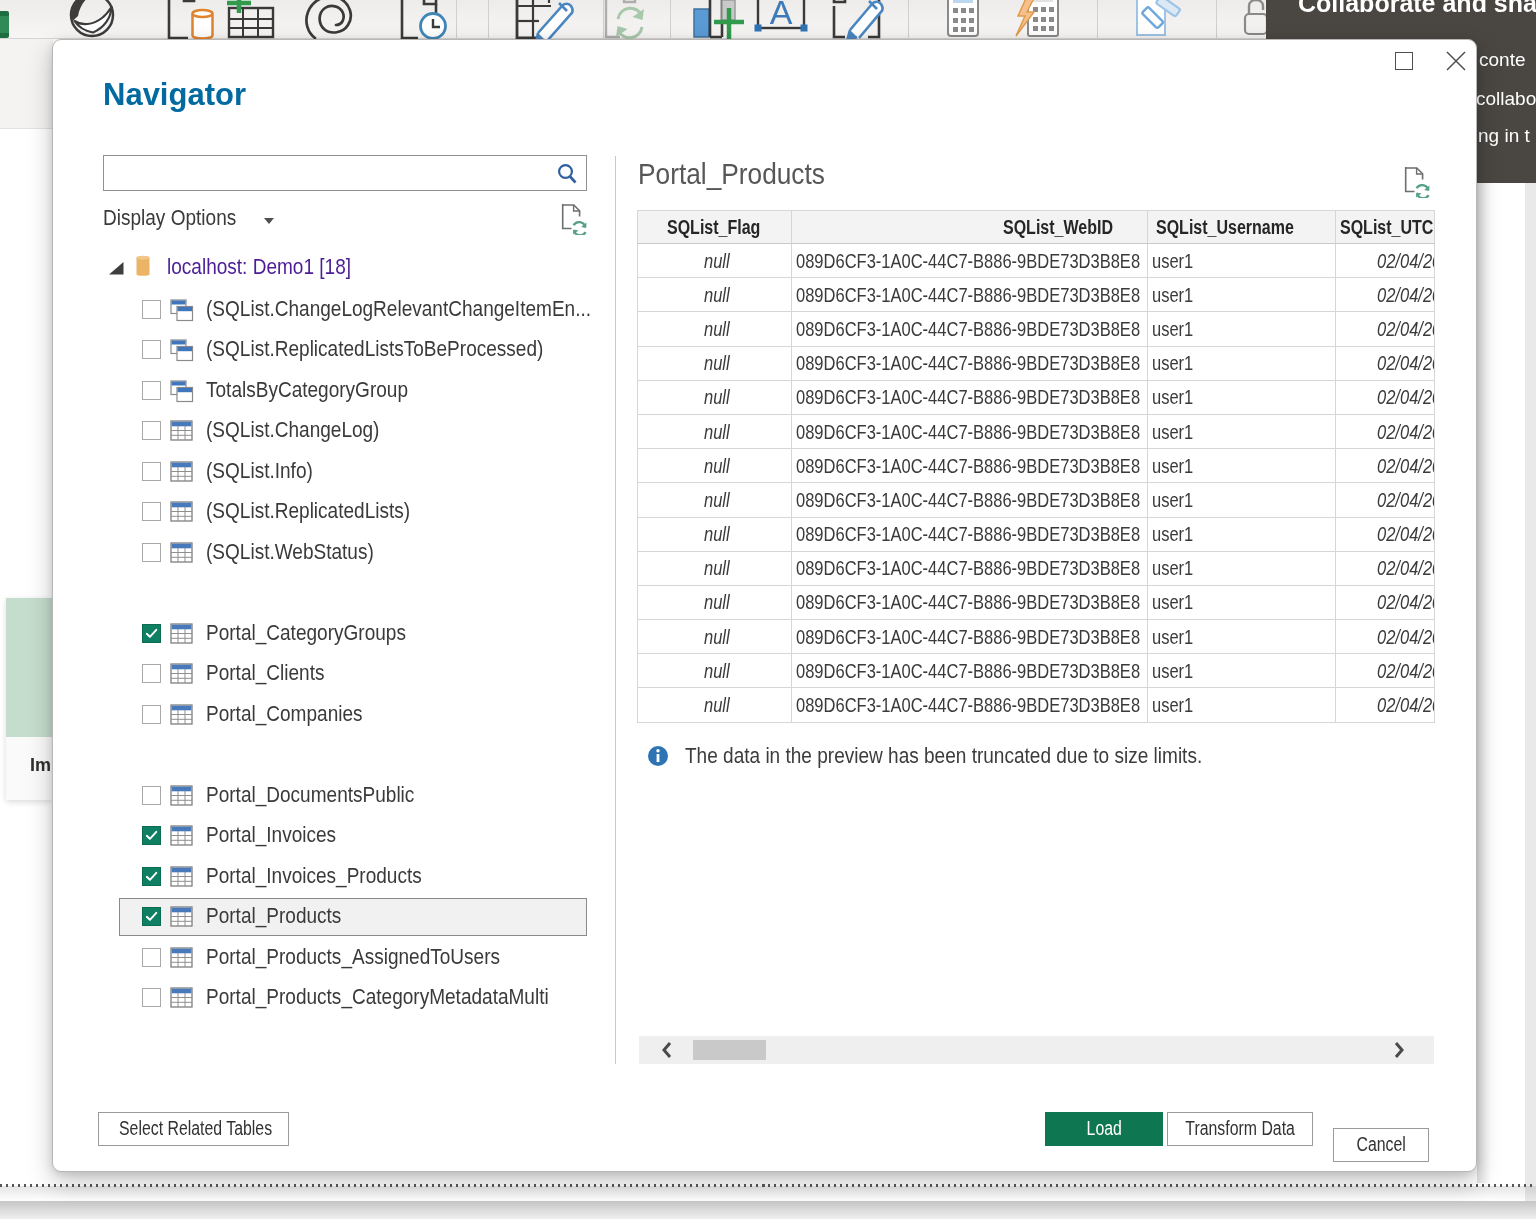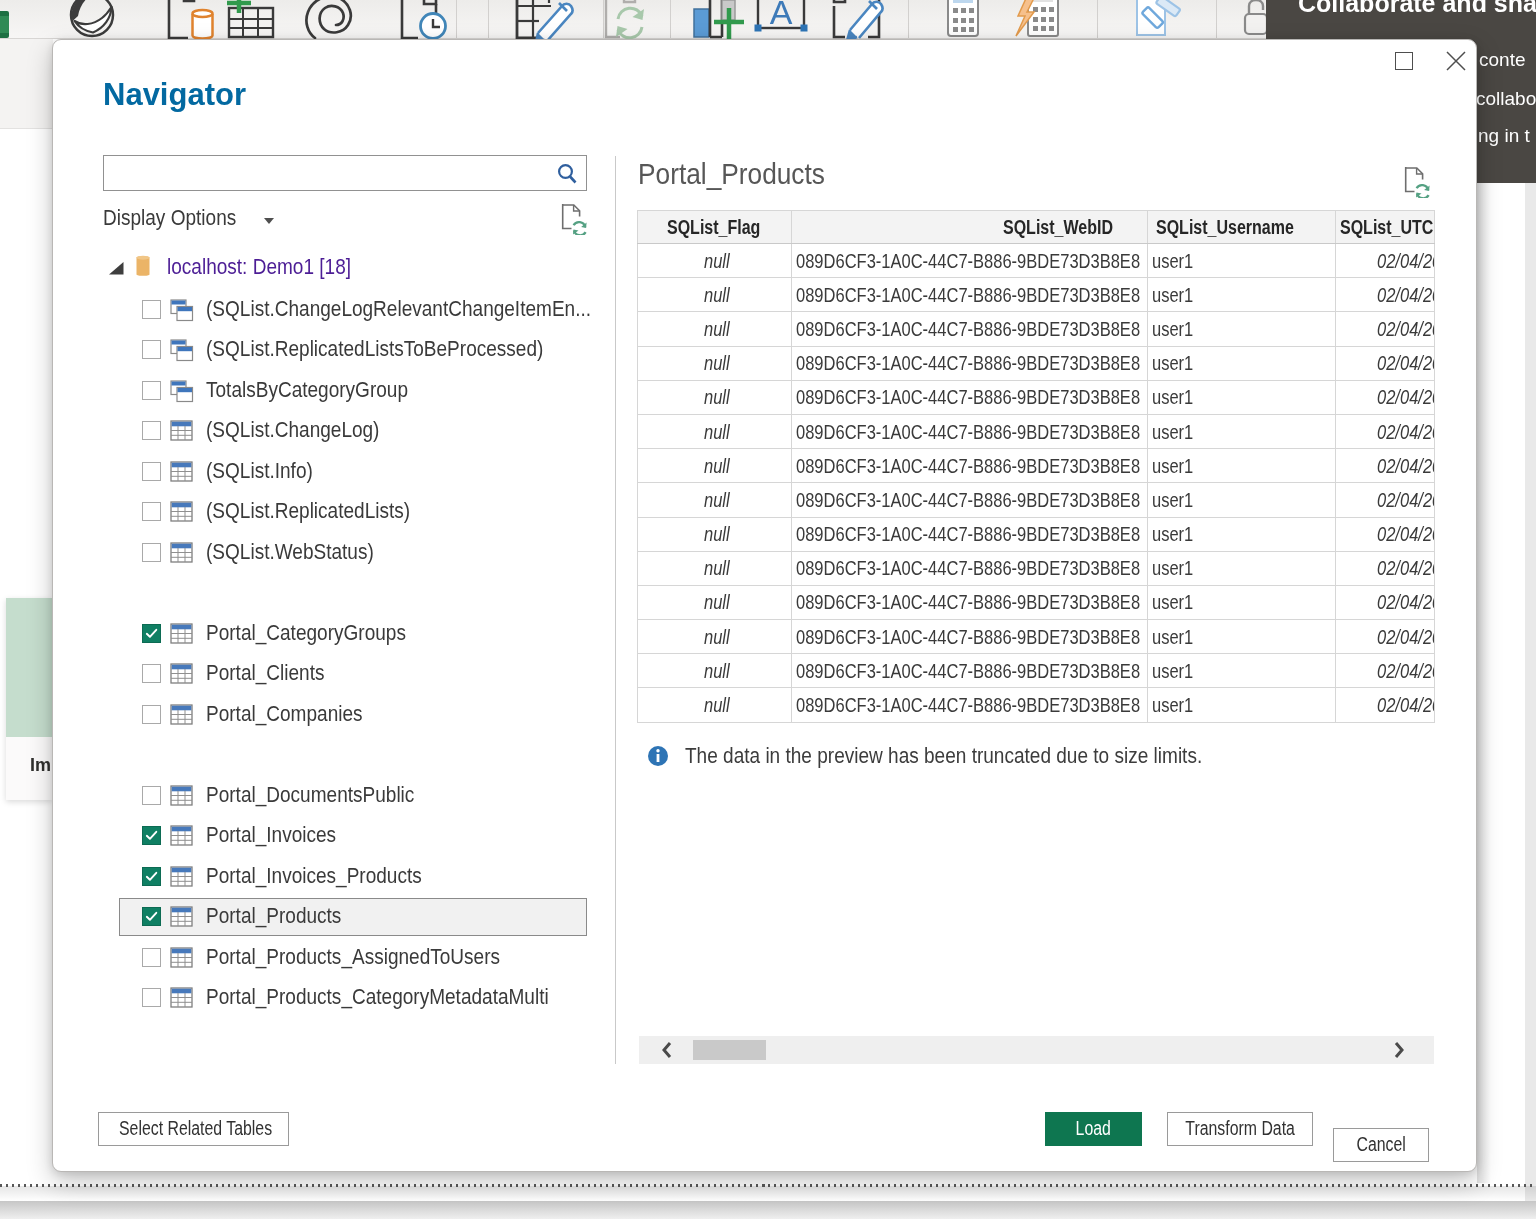--- a/index.html
+++ b/index.html
@@ -109,21 +109,21 @@
 
 #hscroll { left:586px; top:996px; width:795px; height:28px; background:#efefef; }
 #hthumb { position:absolute; left:54px; top:4px; width:73px; height:20px; background:#c9c9c9; }
 .chev { position:absolute; top:3px; }
 
 
 .btn { position:absolute; height:34px; border:1px solid #9a9a9a; background:#fff;
   font-size:20px; color:#323232; text-align:center; }
 .btn .sxc { position:relative; top:4px; }
 #bSel { left:45px; top:1072px; width:191px; }
-#bLoad { left:992px; top:1072px; width:97px; background:#0e7650; border-color:#0e7650; color:#fff; }
+#bLoad { left:992px; top:1072px; width:118px; background:#0e7650; border-color:#0e7650; color:#fff; }
 #bTrans { left:1114px; top:1072px; width:146px; }
 #bCancel { left:1280px; top:1088px; width:96px; }
 </style>
 </head>
 <body>
 <div id="stage">
 
   <div class="abs" id="ribbon">
 <svg class="abs" style="left:69px;top:-7px;" width="46" height="46" viewBox="0 0 46 46">
  <circle cx="23" cy="22" r="21" fill="none" stroke="#3c3c3c" stroke-width="2.5"></circle>

